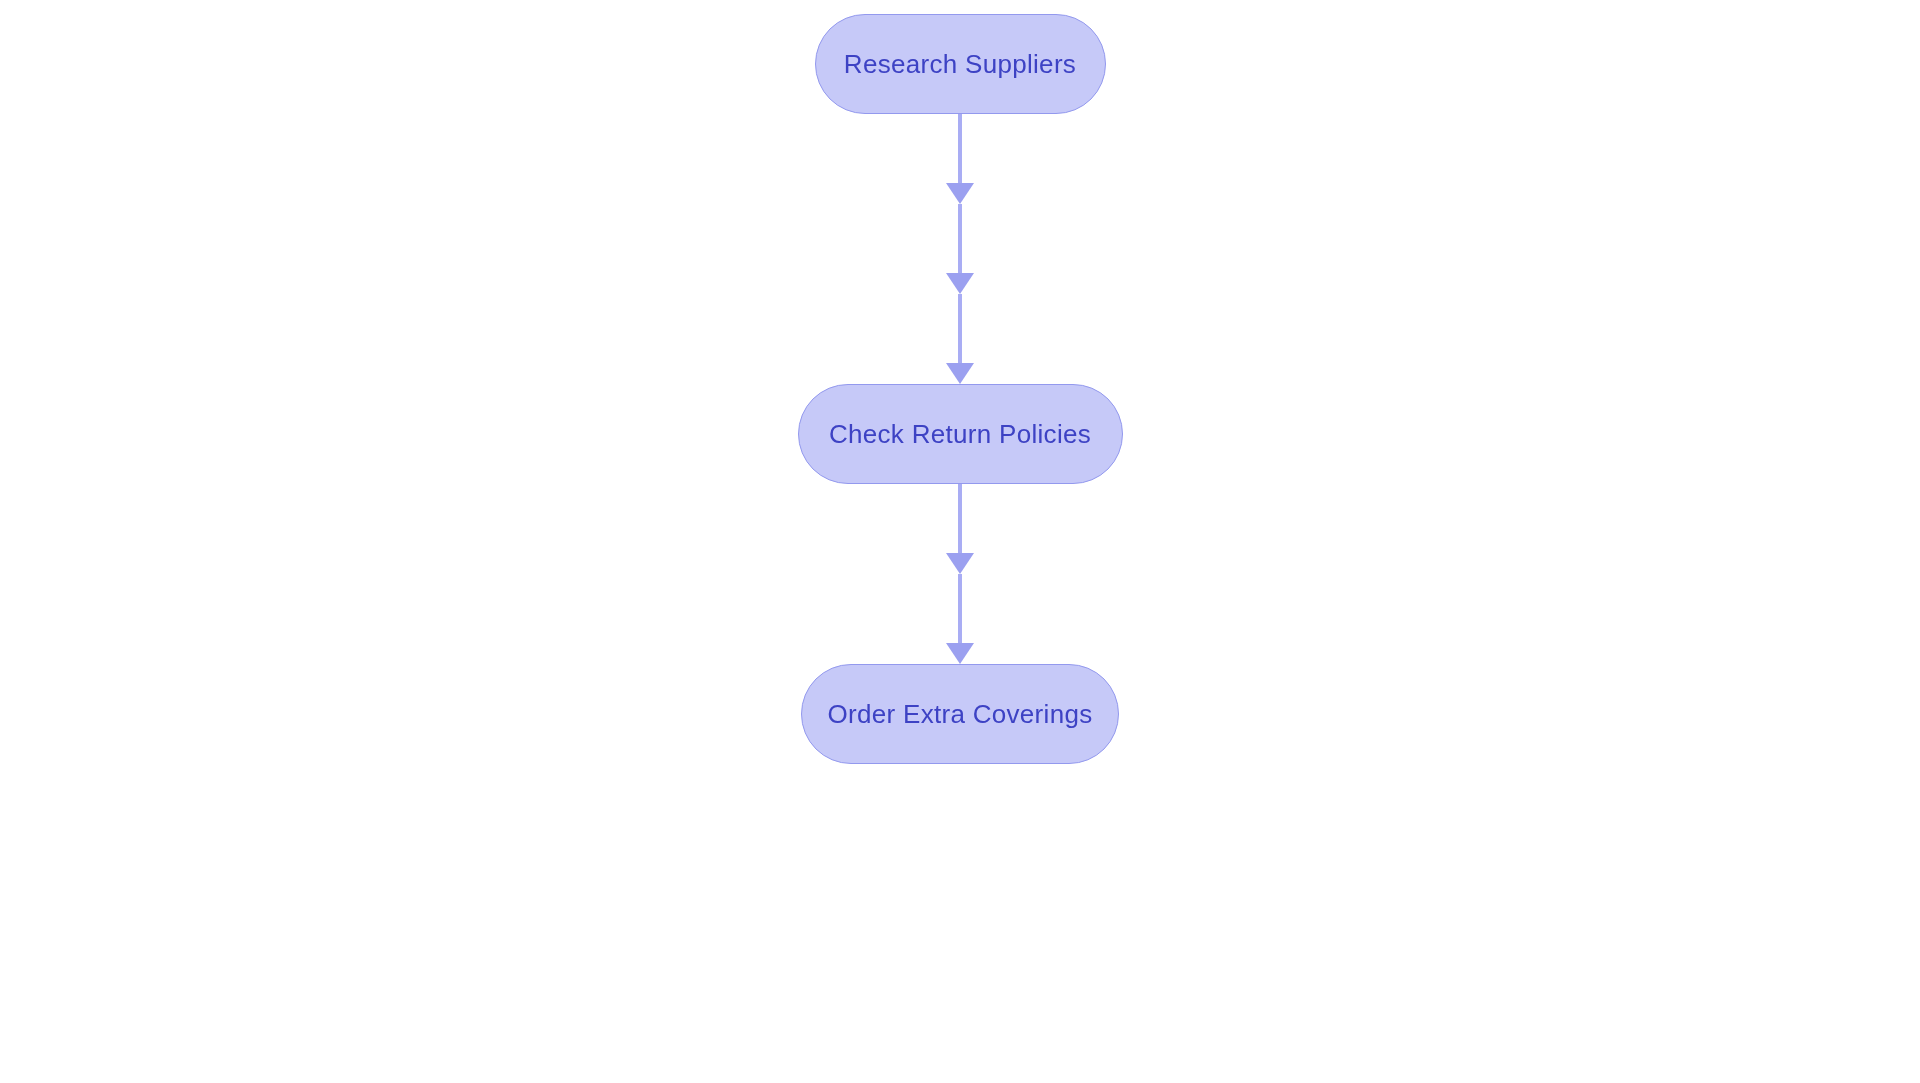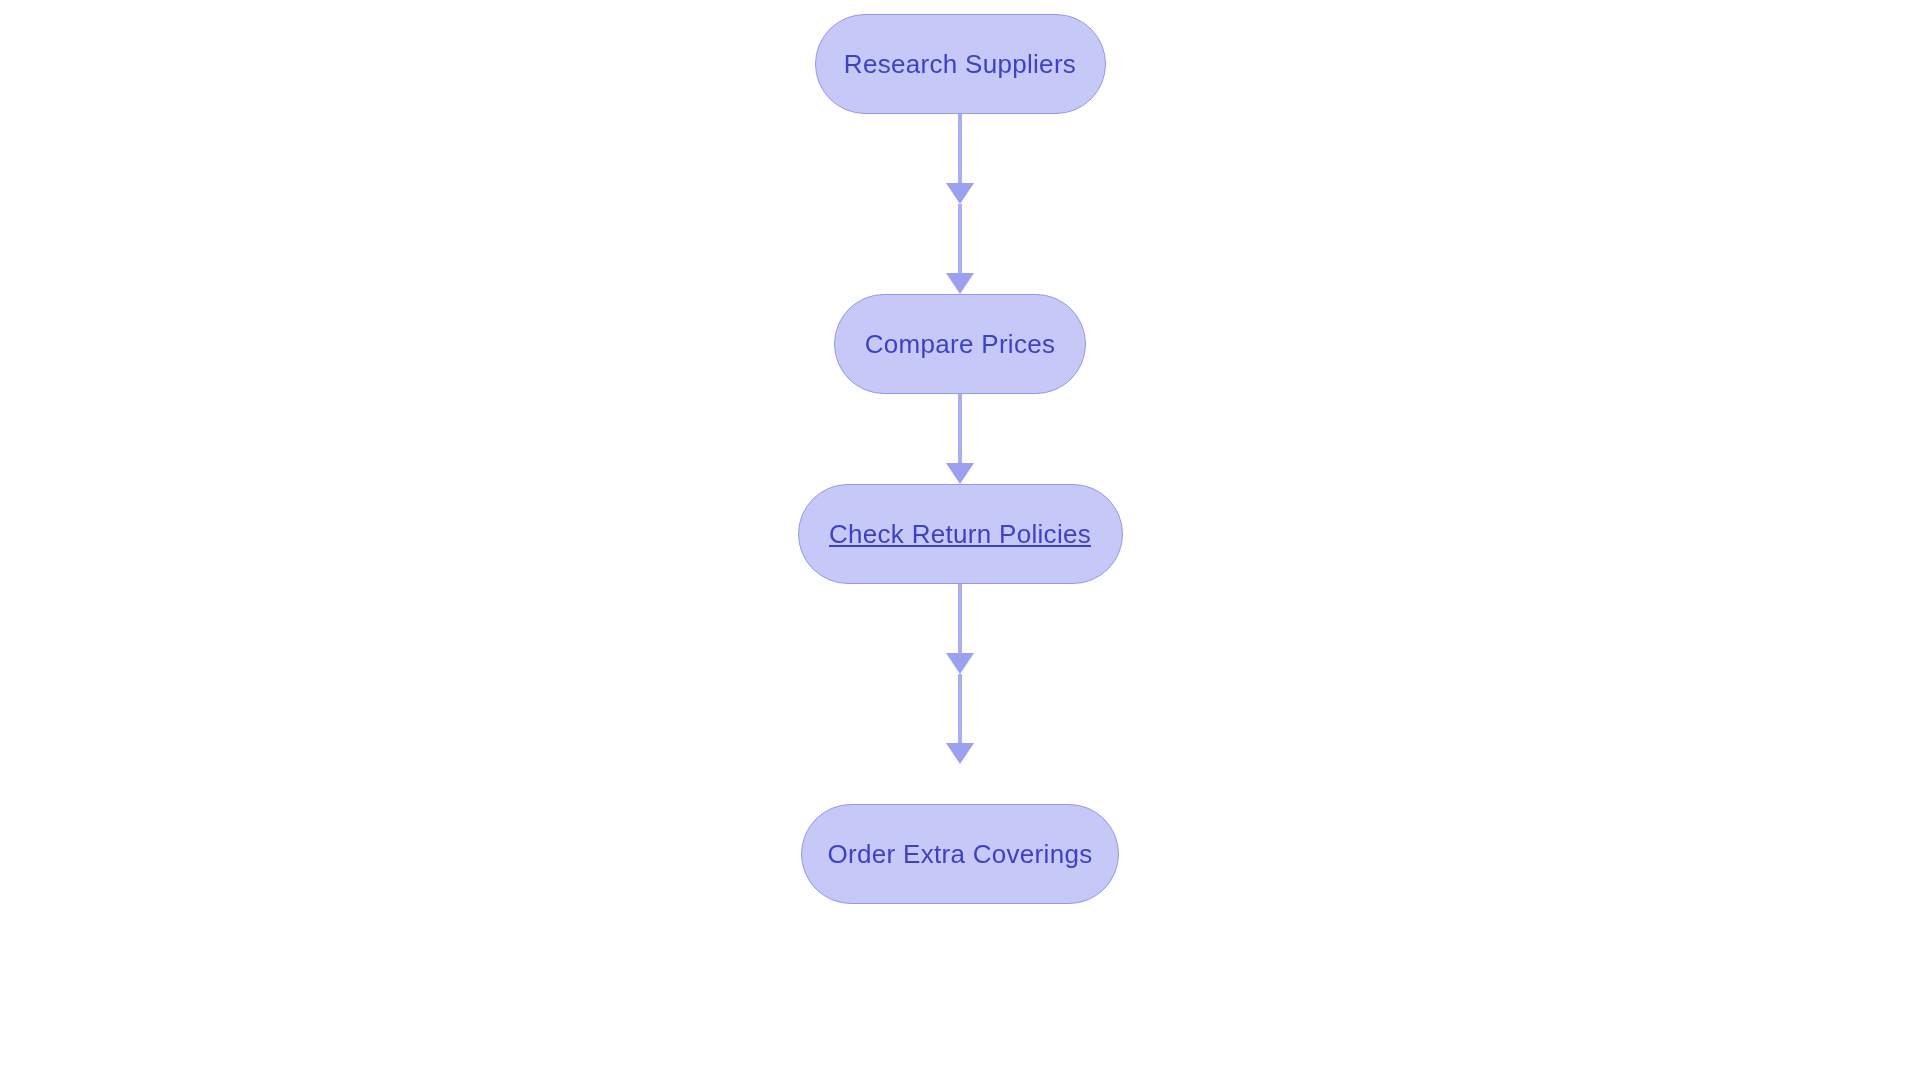--- a/index.html
+++ b/index.html
@@ -38,23 +38,23 @@
     align-items: center;
     justify-content: center;
     text-align: left;
     white-space: nowrap;
     flex: 0 0 auto;
   }
   
   .node.n0 { width: 291px; }
   .node.n1 { width: 270px; }
   .node.n2 { width: 252px; }
-  .node.n3 { width: 325px; text-decoration: underline; }
+  .node.n3 { width: 325px; }
   .node.n4 { width: 315px; }
-  .node.n5 { width: 318px; margin-top: 40px; }
+  .node.n5 { width: 318px; }
 
   .arrow {
     height: 90px;
     display: flex;
     flex-direction: column;
     align-items: center;
     flex: 0 0 auto;
   }
   .arrow .stem {
     width: 4px;
@@ -83,23 +83,20 @@
       <div class="stem"></div>
       <div class="head"></div>
     </div>
 
 
     <div class="arrow">
       <div class="stem"></div>
       <div class="head"></div>
     </div>
 
-    <div class="node n2">
-      <span>Compare Prices</span>
-    </div>
 
     <div class="arrow">
       <div class="stem"></div>
       <div class="head"></div>
     </div>
 
     <div class="node n3">
       <span>Check Return Policies</span>
     </div>
 

